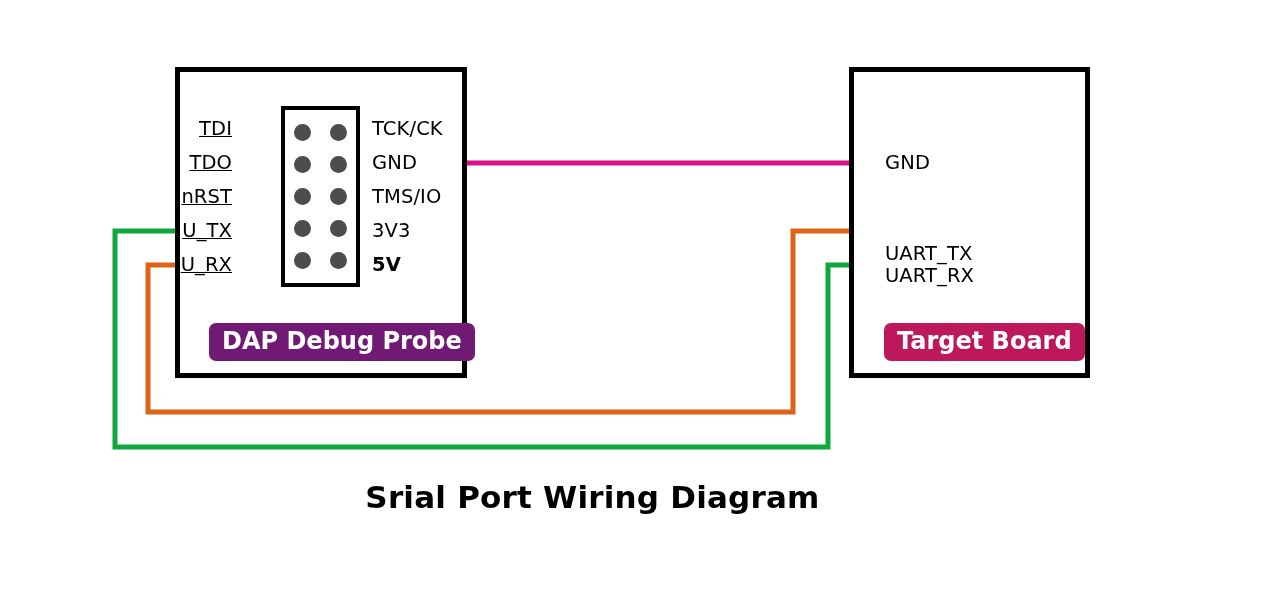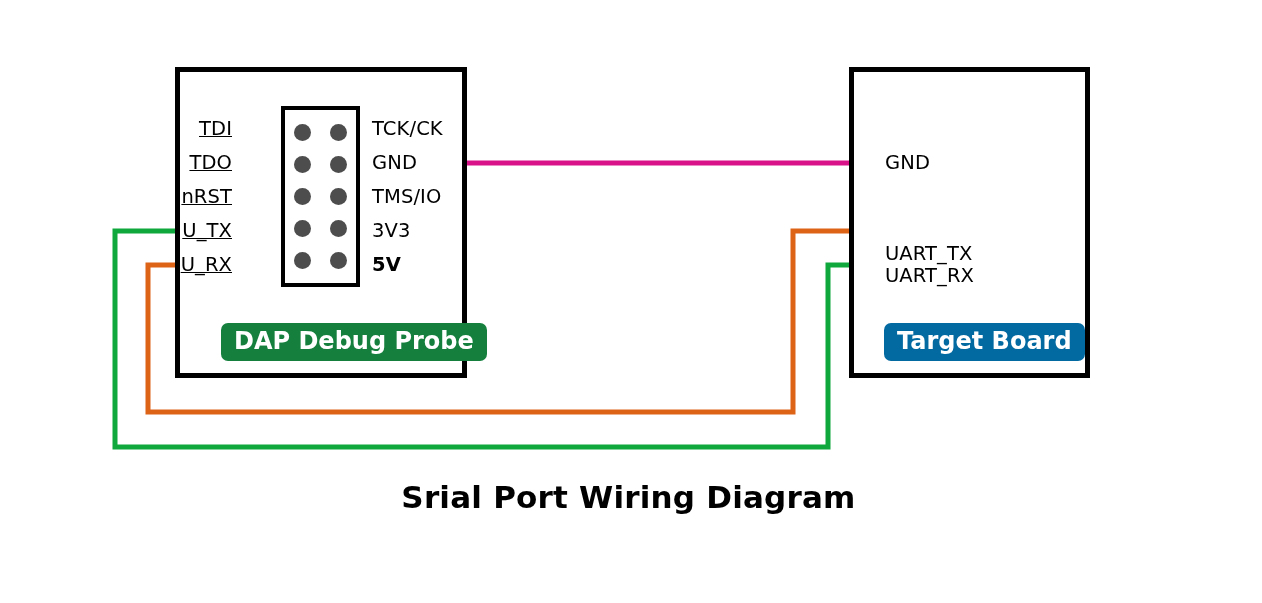--- a/index.html
+++ b/index.html
@@ -87,21 +87,20 @@
   #diagram-title {
     position: absolute;
     left: 0;
     top: 479px;
     width: 1185px;
     text-align: center;
     font-size: 31px;
     font-weight: bold;
     color: #000000;
     letter-spacing: 0.2px;
-    padding-left: 36px;
   }
 
   
   #wire-layer {
     position: absolute;
     left: 0;
     top: 0;
     width: 1262px;
     height: 603px;
     pointer-events: none;
@@ -152,25 +151,25 @@
   <div class="pin-label left-col" style="top:187px;">nRST</div>
   <div class="pin-label left-col" style="top:221px;">U_TX</div>
   <div class="pin-label left-col" style="top:255px;">U_RX</div>
 
   <div class="pin-label right-col" style="top:119px;">TCK/CK</div>
   <div class="pin-label right-col" style="top:153px;">GND</div>
   <div class="pin-label right-col" style="top:187px;">TMS/IO</div>
   <div class="pin-label right-col" style="top:221px;">3V3</div>
   <div class="pin-label right-col" style="top:255px;font-weight:bold;">5V</div>
 
-  <div id="probe-badge" class="badge" style="background: #15803d; margin-left: 12px;">DAP Debug Probe</div>
+  <div id="probe-badge" class="badge" style="background: #701a75;">DAP Debug Probe</div>
 
   <div id="target-box" class="device-box"></div>
 
   <div class="pin-label target-col" style="top:153px;">GND</div>
   <div class="pin-label target-col" style="top:221px;margin-top:45px;">UART_RX</div>
   <div class="pin-label target-col" style="top:244px;">UART_TX</div>
 
-  <div id="target-badge" class="badge" style="background: #0369a1;">Target Board</div>
+  <div id="target-badge" class="badge" style="background: #be185d;">Target Board</div>
 
   <div id="diagram-title">Srial Port Wiring Diagram</div>
 
 </div>
 
 </body></html>

